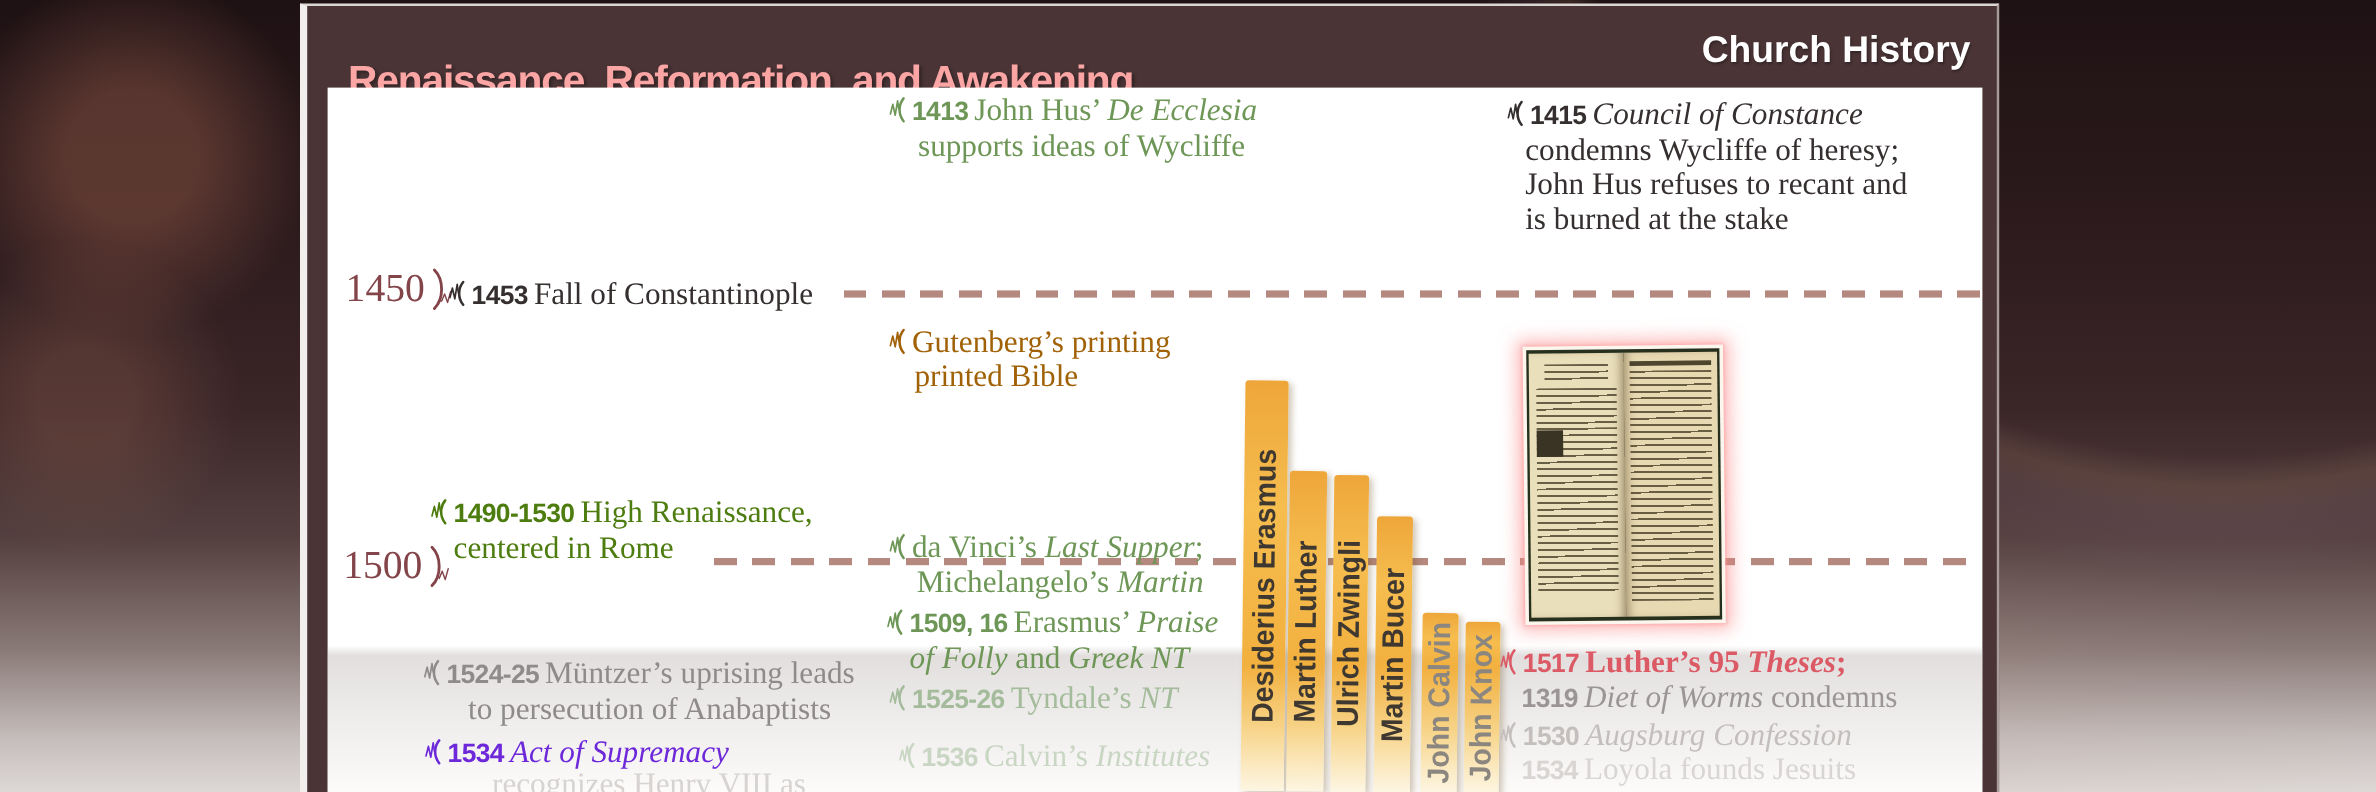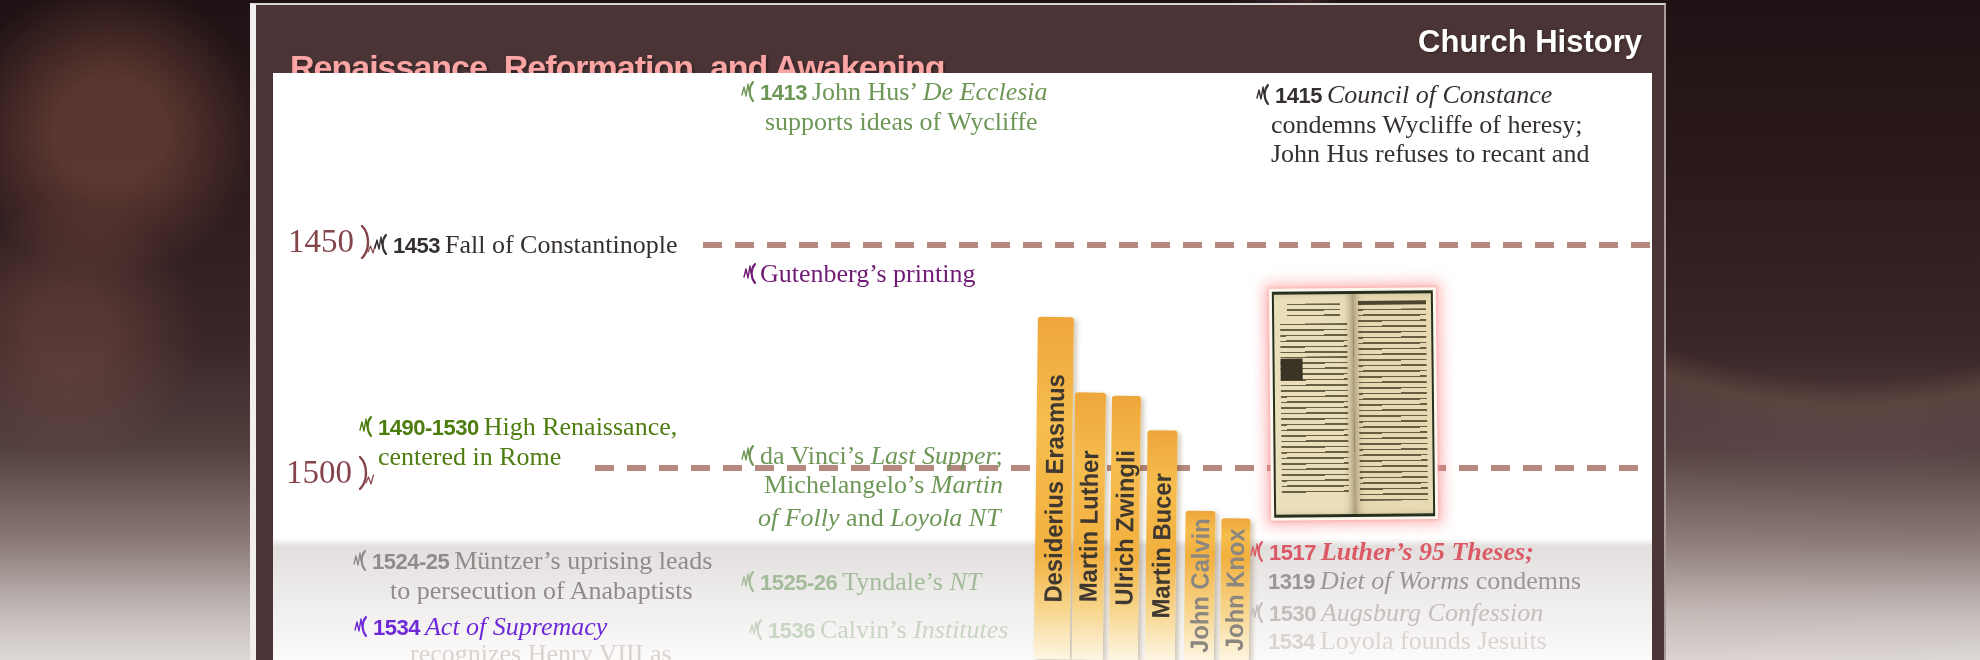--- a/index.html
+++ b/index.html
@@ -53,21 +53,21 @@
   .dash2{left:322px;top:392px;width:1055px;}
   .year{
     position:absolute;z-index:5;color:#84454a;font-size:33px;line-height:36px;white-space:nowrap;
   }
   .y1450{left:15px;top:150px;}
   .y1500{left:13px;top:381px;}
   .year svg{vertical-align:-8px;margin-left:4px;}
   .ev{position:absolute;z-index:5;white-space:nowrap;font-size:26px;line-height:29px;}
   .seg-d{font-family:"Liberation Sans","DejaVu Sans",sans-serif;font-weight:700;font-size:22px;letter-spacing:-0.5px;margin-right:5px;}
   .seg-i{font-style:italic;}
-  .seg-b{font-weight:700;font-style:italic;}
+  .seg-b{font-weight:700;}
   .seg-bi{font-weight:700;font-style:italic;}
   .snd{display:inline-block;width:18px;position:relative;top:3px;margin-right:2px;}
   .bars{position:absolute;left:0;top:0;width:100%;height:100%;z-index:4;transform:rotate(0.7deg);transform-origin:860px 320px;}
   .bar{
     position:absolute;display:flex;border-radius:3px 3px 0 0;
     box-shadow:3px 2px 5px rgba(100,70,15,0.30);
   }
   .bar span{
     margin:auto;writing-mode:vertical-rl;transform:rotate(180deg) scaleY(0.95);
     font-family:"Liberation Sans","DejaVu Sans",sans-serif;font-weight:700;
@@ -125,49 +125,55 @@
               </svg></span><span class="seg-d">1413</span><span class="seg-p">John Hus’ </span><span class="seg-i">De Ecclesia</span></div>
           <div style="padding-left: 25px;"><span class="seg-p">supports ideas of Wycliffe</span></div>
         </div>
         <div class="ev" style="left: 982px; top: 6px; color: rgb(53, 48, 47);">
           <div><span class="snd"><svg width="15" height="24" viewBox="0 0 15 24">
                 <path d="M2 16 L4 8 L6 17 L8 5 L9 12" fill="none" stroke="currentColor" stroke-width="1.4" stroke-linecap="round" stroke-linejoin="round"></path>
                 <path d="M13 3 C 8.5 8.5, 8.5 16.5, 13 22" fill="none" stroke="currentColor" stroke-width="2.1" stroke-linecap="round"></path>
               </svg></span><span class="seg-d">1415</span><span class="seg-i">Council of Constance</span></div>
           <div style="padding-left: 16px;"><span class="seg-p">condemns Wycliffe of heresy;</span></div>
           <div style="padding-left: 16px;"><span class="seg-p">John Hus refuses to recant and</span></div>
+          <div style="padding-left: 16px;"><span class="seg-p">is burned at the stake</span></div>
         </div>
         <div class="ev" style="left: 100px; top: 156px; color: rgb(53, 48, 47);">
           <div><span class="snd"><svg width="15" height="24" viewBox="0 0 15 24">
                 <path d="M2 16 L4 8 L6 17 L8 5 L9 12" fill="none" stroke="currentColor" stroke-width="1.4" stroke-linecap="round" stroke-linejoin="round"></path>
                 <path d="M13 3 C 8.5 8.5, 8.5 16.5, 13 22" fill="none" stroke="currentColor" stroke-width="2.1" stroke-linecap="round"></path>
               </svg></span><span class="seg-d">1453</span><span class="seg-p">Fall of Constantinople</span></div>
         </div>
-        <div class="ev" style="left: 467px; top: 185px; color: #701a75; text-align: center;">
+        <div class="ev" style="left: 467px; top: 196px; color: #a16207;">
           <div><span class="snd"><svg width="15" height="24" viewBox="0 0 15 24">
                 <path d="M2 16 L4 8 L6 17 L8 5 L9 12" fill="none" stroke="currentColor" stroke-width="1.4" stroke-linecap="round" stroke-linejoin="round"></path>
                 <path d="M13 3 C 8.5 8.5, 8.5 16.5, 13 22" fill="none" stroke="currentColor" stroke-width="2.1" stroke-linecap="round"></path>
               </svg></span><span class="seg-p">Gutenberg’s printing</span></div>
+          <div style="padding-left: 22px;"><span class="seg-p">printed Bible</span></div>
         </div>
         <div class="ev" style="left: 85px; top: 338px; color: #4d7c0f;">
           <div><span class="snd"><svg width="15" height="24" viewBox="0 0 15 24">
                 <path d="M2 16 L4 8 L6 17 L8 5 L9 12" fill="none" stroke="currentColor" stroke-width="1.4" stroke-linecap="round" stroke-linejoin="round"></path>
                 <path d="M13 3 C 8.5 8.5, 8.5 16.5, 13 22" fill="none" stroke="currentColor" stroke-width="2.1" stroke-linecap="round"></path>
               </svg></span><span class="seg-d">1490-1530</span><span class="seg-p">High Renaissance,</span></div>
           <div style="padding-left: 20px;"><span class="seg-p">centered in Rome</span></div>
         </div>
         <div class="ev" style="left: 467px; top: 367px; color: rgb(110, 151, 87);">
           <div><span class="snd"><svg width="15" height="24" viewBox="0 0 15 24">
                 <path d="M2 16 L4 8 L6 17 L8 5 L9 12" fill="none" stroke="currentColor" stroke-width="1.4" stroke-linecap="round" stroke-linejoin="round"></path>
                 <path d="M13 3 C 8.5 8.5, 8.5 16.5, 13 22" fill="none" stroke="currentColor" stroke-width="2.1" stroke-linecap="round"></path>
               </svg></span><span class="seg-p">da Vinci’s </span><span class="seg-i">Last Supper</span><span class="seg-p">;</span></div>
           <div style="padding-left: 24px;"><span class="seg-p">Michelangelo’s </span><span class="seg-i">Martin</span></div>
         </div>
         <div class="ev" style="left: 465px; top: 430px; color: rgb(110, 151, 87);">
-          <div style="padding-left: 20px;"><span class="seg-i">of Folly</span><span class="seg-p"> and </span><span class="seg-i">Loyola NT</span></div>
+          <div><span class="snd"><svg width="15" height="24" viewBox="0 0 15 24">
+                <path d="M2 16 L4 8 L6 17 L8 5 L9 12" fill="none" stroke="currentColor" stroke-width="1.4" stroke-linecap="round" stroke-linejoin="round"></path>
+                <path d="M13 3 C 8.5 8.5, 8.5 16.5, 13 22" fill="none" stroke="currentColor" stroke-width="2.1" stroke-linecap="round"></path>
+              </svg></span><span class="seg-d">1509, 16</span><span class="seg-p">Erasmus’ </span><span class="seg-i">Praise</span></div>
+          <div style="padding-left: 20px;"><span class="seg-i">of Folly</span><span class="seg-p"> and </span><span class="seg-i">Greek NT</span></div>
         </div>
         <div class="ev" style="left: 79px; top: 472px; color: rgb(143, 139, 138);">
           <div><span class="snd"><svg width="15" height="24" viewBox="0 0 15 24">
                 <path d="M2 16 L4 8 L6 17 L8 5 L9 12" fill="none" stroke="currentColor" stroke-width="1.4" stroke-linecap="round" stroke-linejoin="round"></path>
                 <path d="M13 3 C 8.5 8.5, 8.5 16.5, 13 22" fill="none" stroke="currentColor" stroke-width="2.1" stroke-linecap="round"></path>
               </svg></span><span class="seg-d">1524-25</span><span class="seg-p">Müntzer’s uprising leads</span></div>
           <div style="padding-left: 38px;"><span class="seg-p">to persecution of Anabaptists</span></div>
         </div>
         <div class="ev" style="left: 467px; top: 493px; color: rgb(164, 188, 155);">
           <div><span class="snd"><svg width="15" height="24" viewBox="0 0 15 24">

